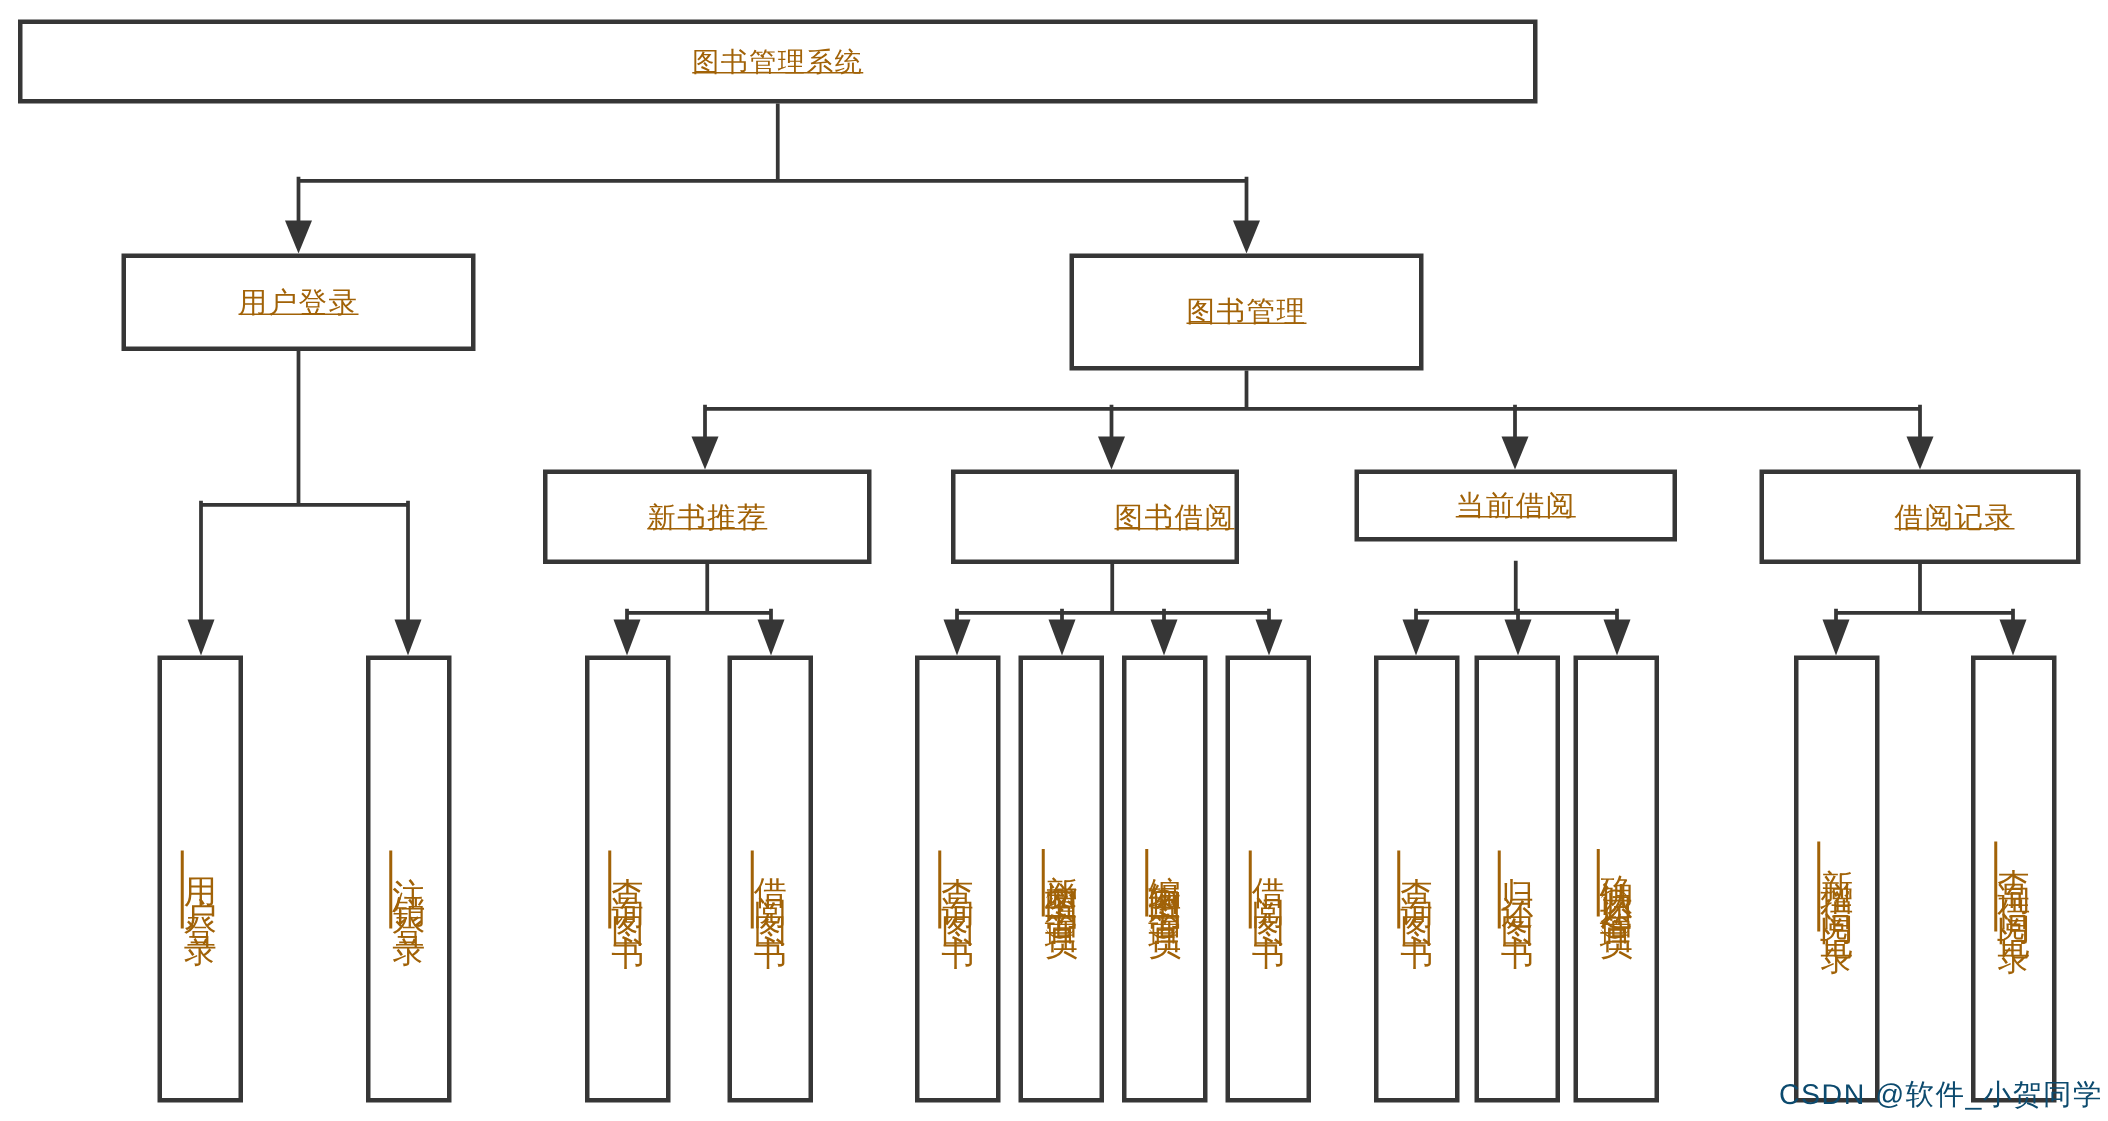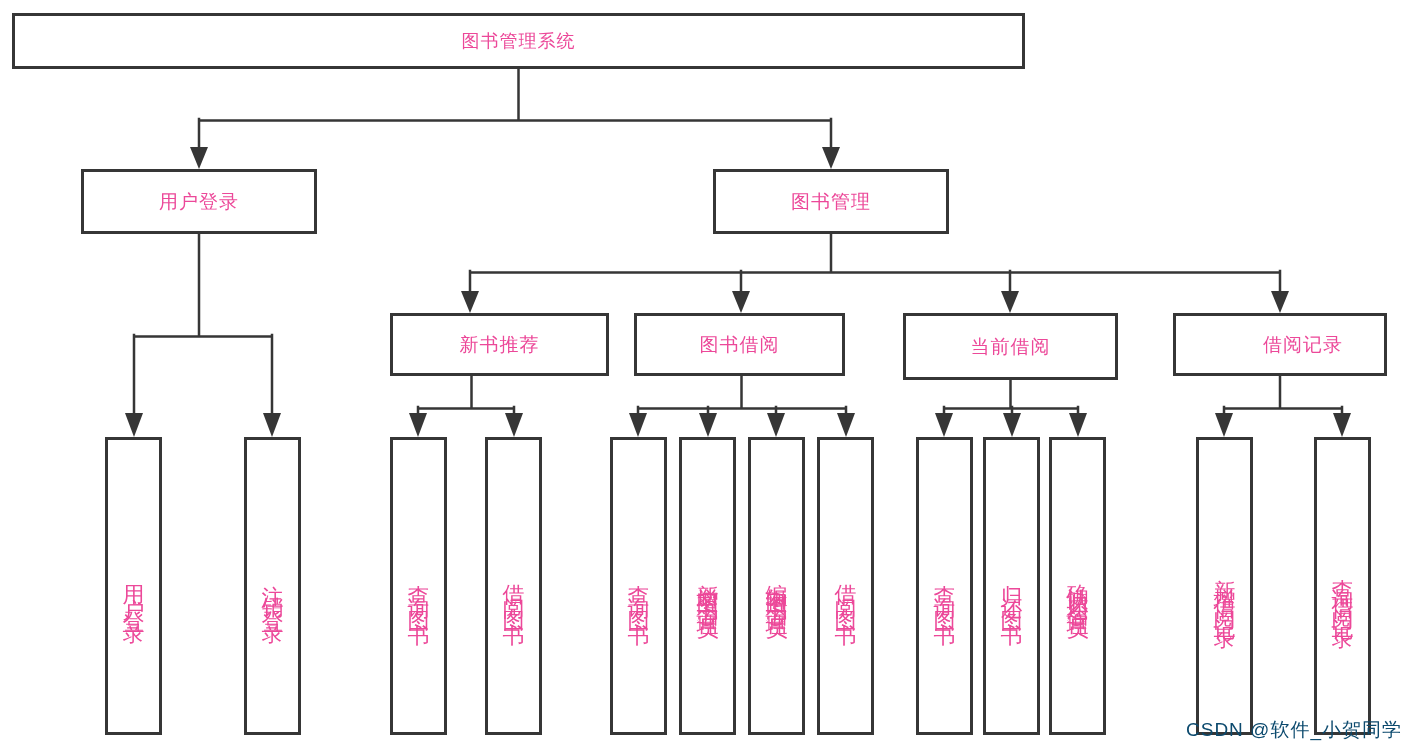--- a/index.html
+++ b/index.html
@@ -17,42 +17,43 @@
     z-index: 0;
   }
   .node {
     position: absolute;
     box-sizing: border-box;
     border: 3px solid #363636;
     background: #ffffff;
     display: flex;
     align-items: center;
     justify-content: center;
-    color: #ec4899;
+    color: #a16207;
     z-index: 1;
+    text-decoration: underline;
   }
   .h-node { font-size: 19px; letter-spacing: 1px; white-space: nowrap; }
   .v-node .vtext {
     writing-mode: vertical-rl;
     text-orientation: mixed;
     font-size: 22px;
     line-height: 1;
     white-space: nowrap;
   }
   .v-short .vtext { letter-spacing: 13px; padding-top: 13px; }
   .v-med   .vtext { letter-spacing: 10px; padding-top: 10px; }
   .v-long  .vtext { letter-spacing: 5px;  padding-top: 5px;  }
 
   
   #node-root           { left: 12px;   top: 13px;  width: 1013px; height: 56px; font-size: 18px; }
   #node-user-login     { left: 81px;   top: 169px; width: 236px;  height: 65px; }
-  #node-book-mgmt      { left: 713px;  top: 169px; width: 236px;  height: 65px; }
-  #node-new-book-rec   { left: 362px;  top: 313px; width: 219px;  height: 63px; margin-left: 28px; }
-  #node-book-borrow    { left: 634px;  top: 313px; width: 211px;  height: 63px; }
-  #node-current-borrow { left: 903px;  top: 313px; width: 215px;  height: 67px; }
+  #node-book-mgmt      { left: 713px;  top: 169px; width: 236px;  height: 78px; }
+  #node-new-book-rec   { left: 362px;  top: 313px; width: 219px;  height: 63px; }
+  #node-book-borrow    { left: 634px;  top: 313px; width: 192px;  height: 63px; justify-content: flex-end; }
+  #node-current-borrow { left: 903px;  top: 313px; width: 215px;  height: 48px; }
   #node-borrow-records { left: 1173px; top: 313px; width: 214px;  height: 63px; padding-left: 46px; }
 
   .leaf { top: 437px; width: 57px; height: 298px; }
   #leaf-user-login          { left: 105px; }
   #leaf-logout              { left: 244px; }
   #leaf-query-book-rec      { left: 390px; }
   #leaf-borrow-book-rec     { left: 485px; }
   #leaf-query-book-borrow   { left: 610px; }
   #leaf-add-book            { left: 679px; }
   #leaf-edit-book           { left: 748px; }

